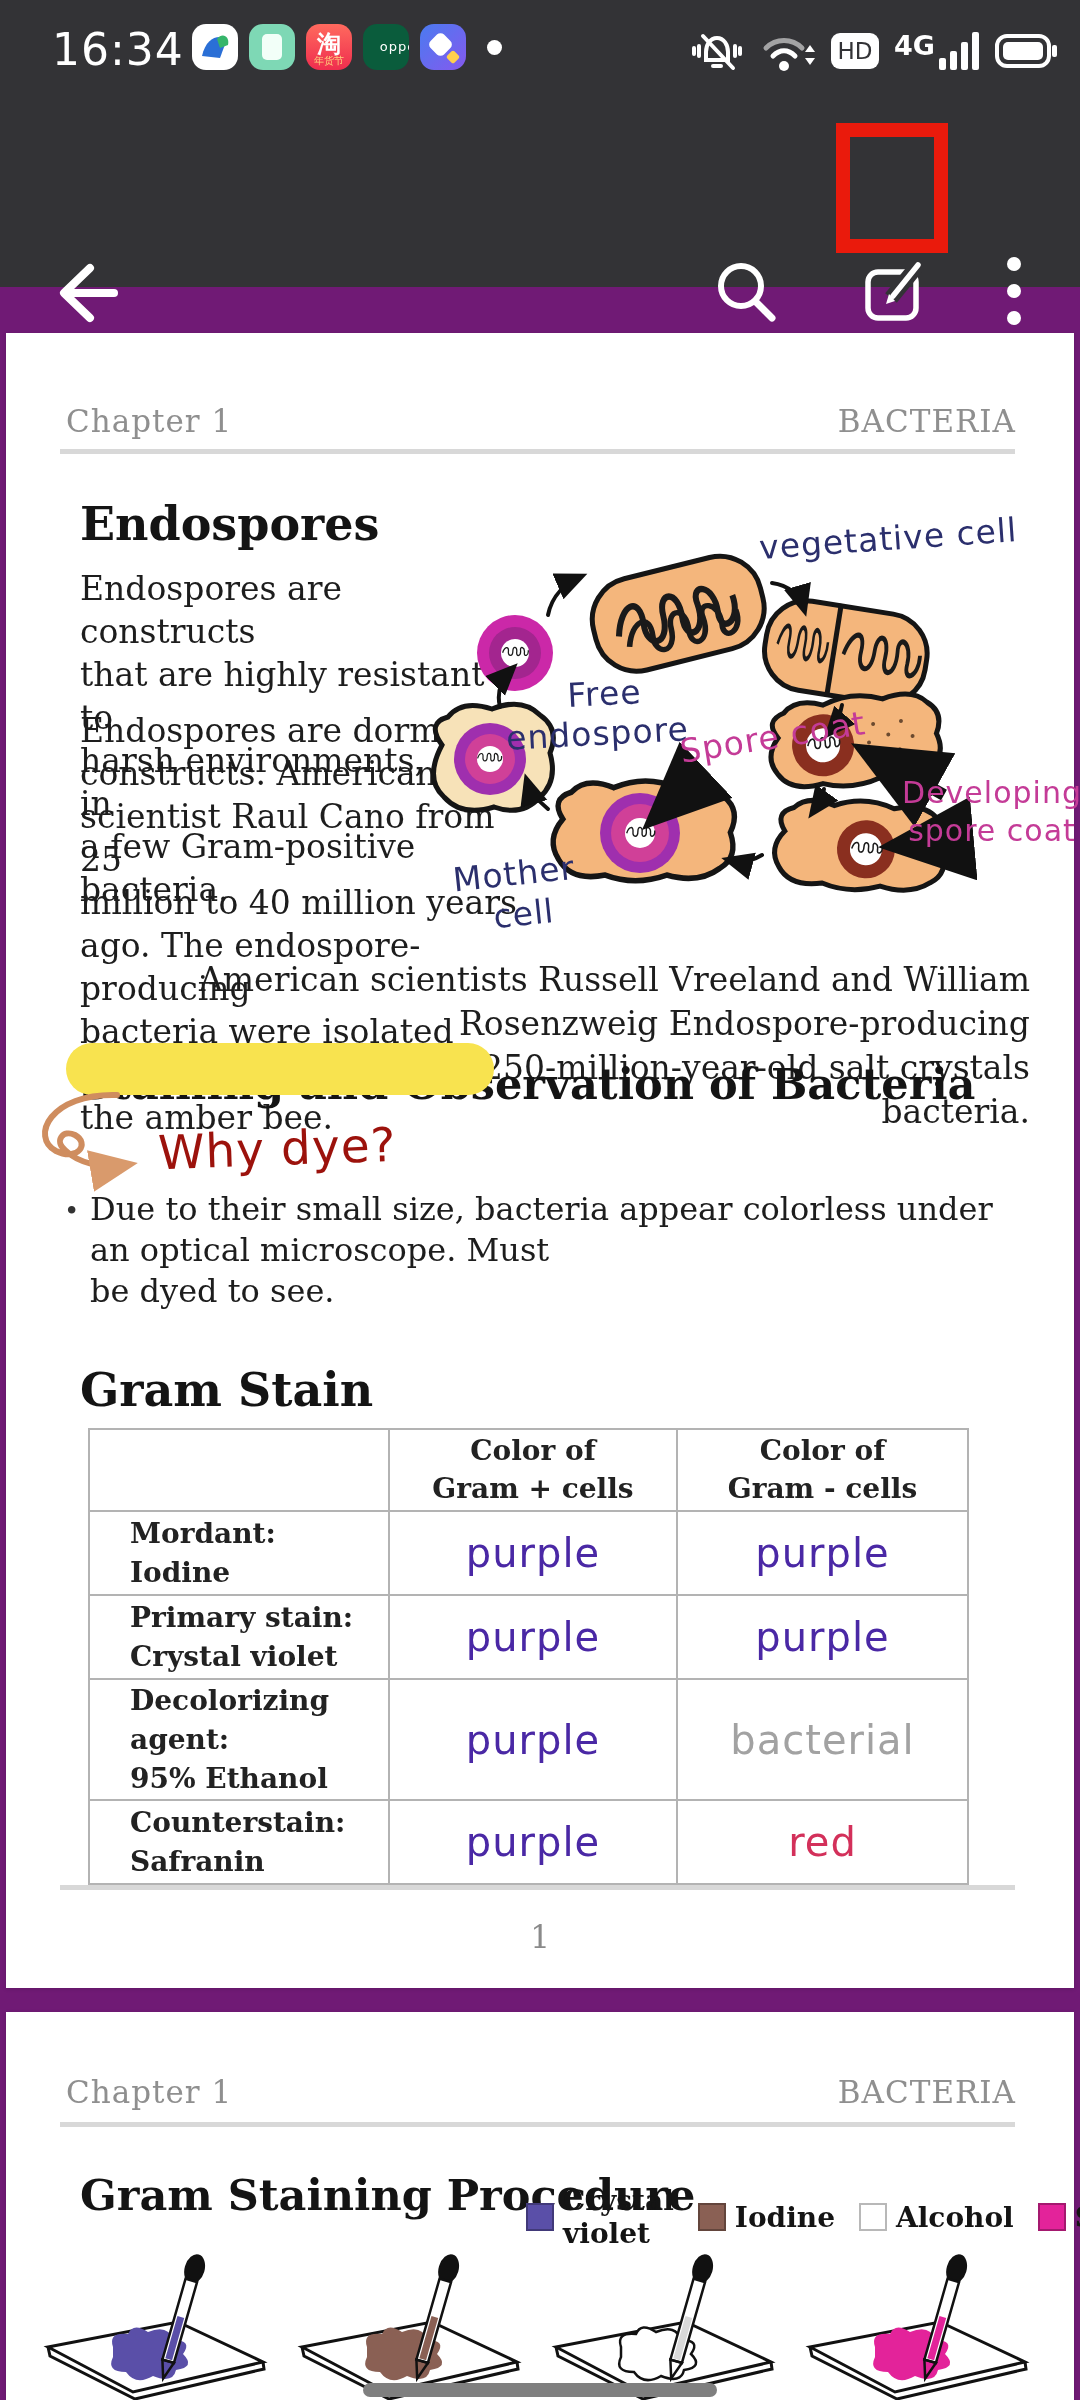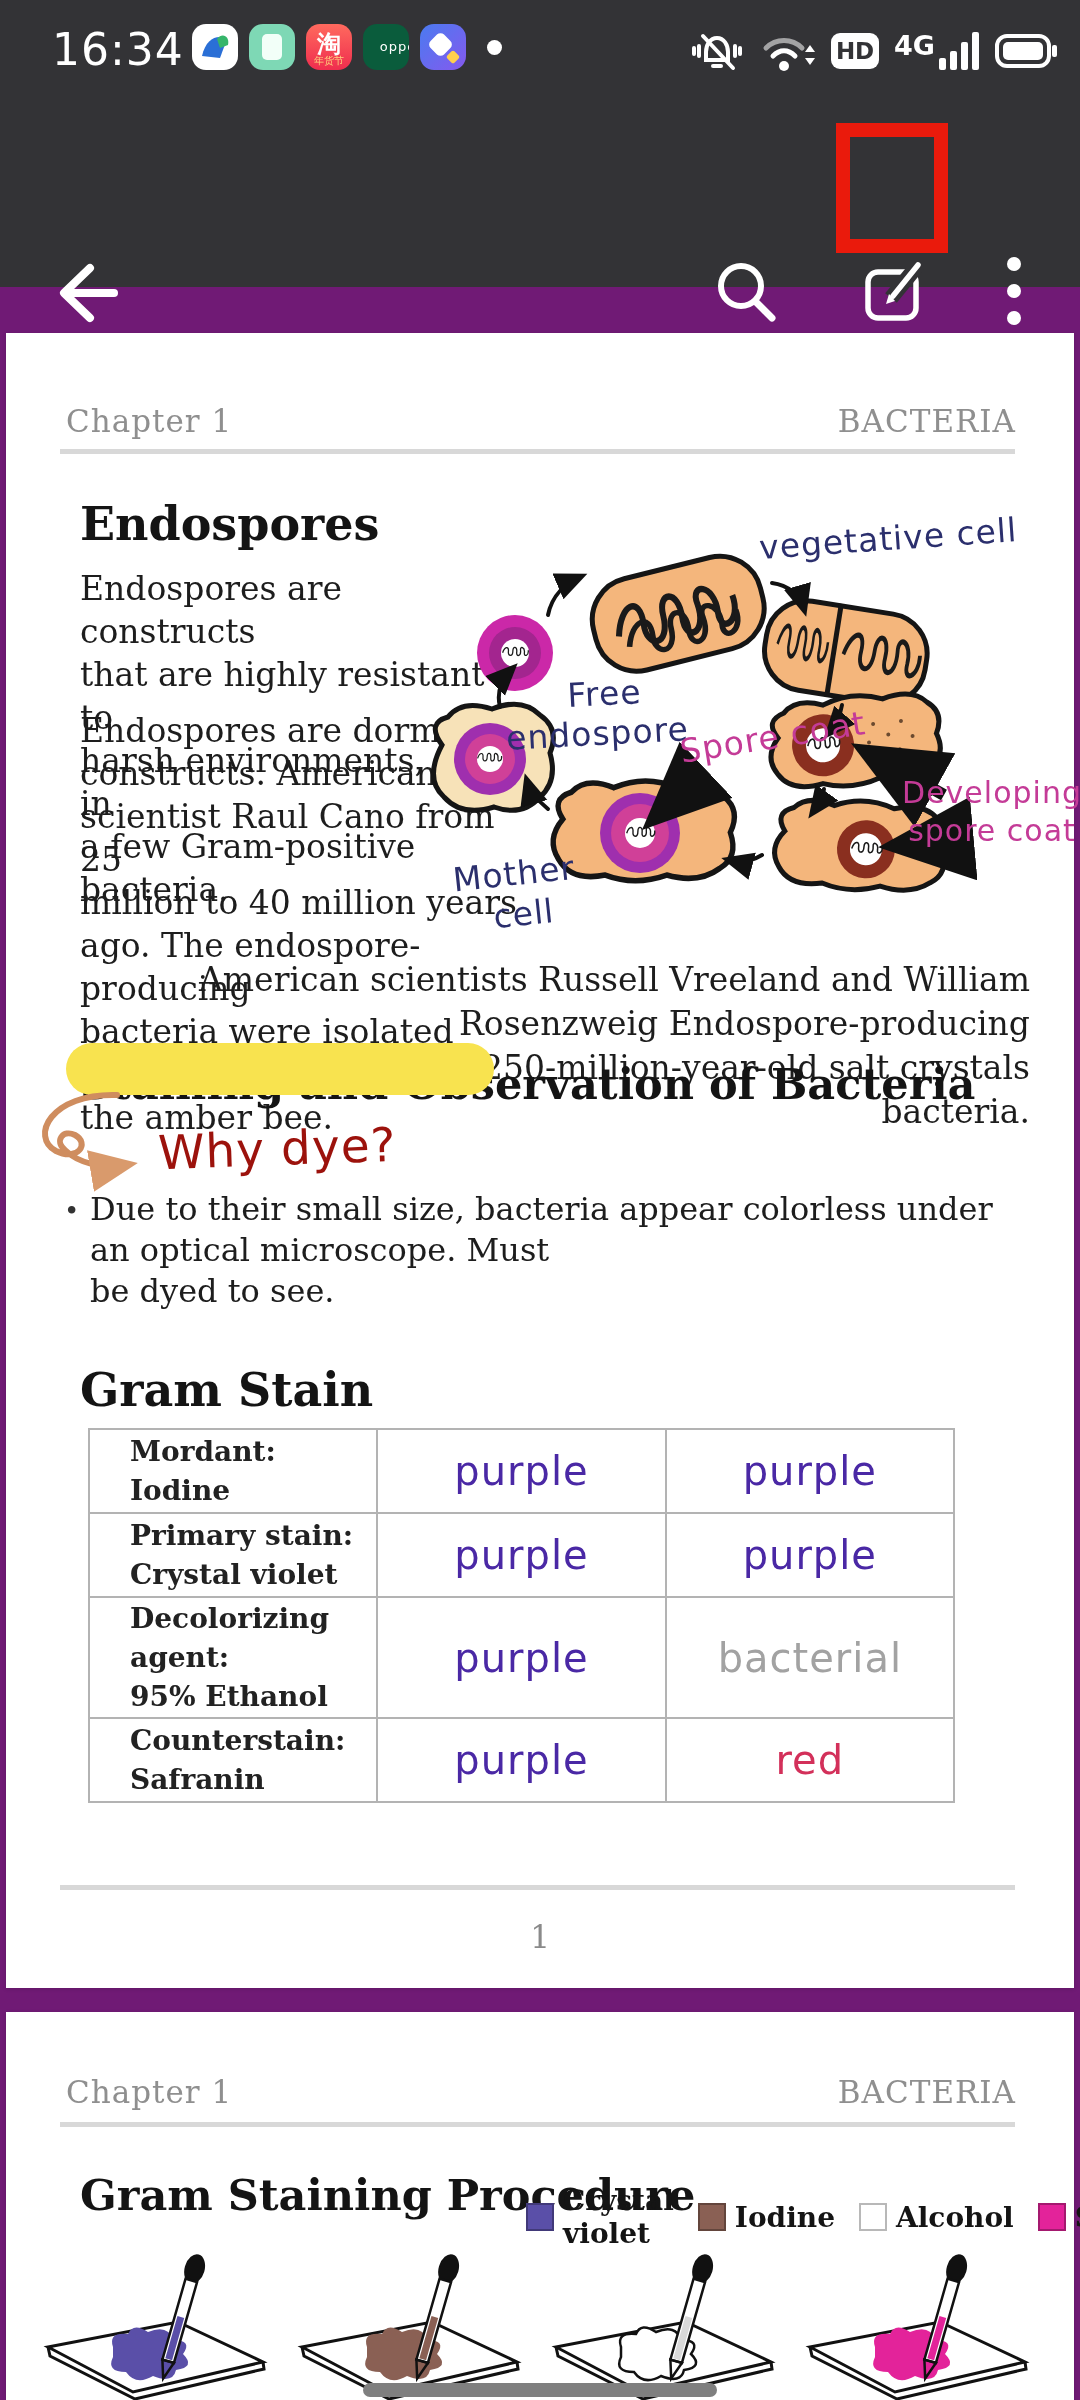--- a/index.html
+++ b/index.html
@@ -81,21 +81,21 @@
       </svg>
       <svg width="58" height="50">
         <g stroke="#fff" stroke-width="5" fill="none" stroke-linecap="round">
           <path d="M8,22 C18,12 34,12 44,22" opacity=".55"></path>
           <path d="M15,30 C22,23 30,23 37,30"></path>
         </g>
         <circle cx="26" cy="40" r="5" fill="#fff"></circle>
         <path d="M47,26 l5,-7 5,7 Z" fill="#fff"></path>
         <path d="M47,32 l5,7 5,-7 Z" fill="#fff"></path>
       </svg>
-      <div style="width:48px;height:36px;border-radius:9px;background:#fff;color:#333336;font-family:'DejaVu Sans',sans-serif;font-weight:bold;font-size:23px;text-align:center;line-height:36px;">HD</div>
+      <div style="width:48px;height:36px;border-radius:9px;background:#fff;color:#333336;font-family:'DejaVu Sans',sans-serif;font-weight:normal;font-size:23px;text-align:center;line-height:36px;">HD</div>
       <div style="display:flex;align-items:flex-end;gap:4px;">
         <span style="color:#fff;font-family:'DejaVu Sans',sans-serif;font-weight:bold;font-size:27px;line-height:27px;align-self:flex-start;">4G</span>
         <span style="width:7px;height:12px;background:#fff;border-radius:2px;"></span>
         <span style="width:7px;height:19px;background:#fff;border-radius:2px;"></span>
         <span style="width:7px;height:28px;background:#fff;border-radius:2px;"></span>
         <span style="width:7px;height:38px;background:#fff;border-radius:2px;"></span>
       </div>
       <svg width="64" height="40">
         <rect x="3" y="5" width="52" height="30" rx="10" fill="none" stroke="#fff" stroke-width="4"></rect>
         <rect x="9" y="11" width="40" height="18" rx="5" fill="#fff"></rect>
@@ -262,20 +262,27 @@
       </svg>
       <div class="abs hand" style="left:152px;top:788px;font-size:47px;color:#9c120c;transform:rotate(-2deg);z-index:4;">Why dye?</div>
 
       <div class="abs bullet pre" style="left:84px;top:856px;width:950px;">Due to their small size, bacteria appear colorless under an optical microscope. Must
 be dyed to see.</div>
 
       <h2 class="abs" style="left:74px;top:1030px;">Gram Stain</h2>
 
       <table class="gram abs" style="left:82px;top:1095px;width:867px;">
         <tbody>
+            <tr style="height:82px;">
+          <td style="width:296px;"></td>
+          <td style="width:284px;" class="th pre">Color of
+Gram + cells</td>
+          <td style="width:287px;" class="th pre">Color of
+Gram - cells</td>
+        </tr>
         <tr style="height:84px;">
           <td class="tl pre">Mordant:
 Iodine</td>
           <td class="tv hand" style="color: rgb(74, 40, 165);">purple</td>
           <td class="tv hand" style="color: rgb(74, 40, 165);">purple</td>
         </tr>
         <tr style="height:84px;">
           <td class="tl pre">Primary stain:
 Crystal violet</td>
           <td class="tv hand" style="color: rgb(74, 40, 165);">purple</td>

